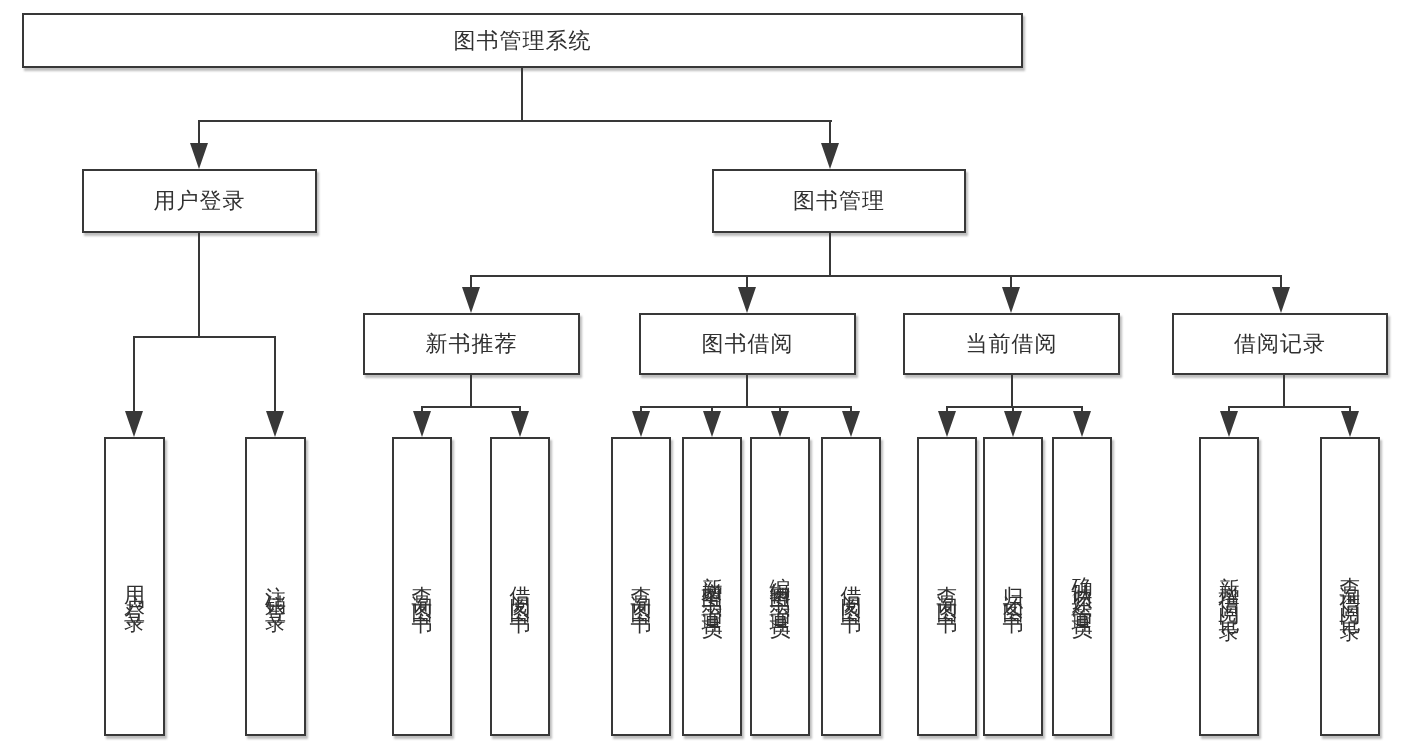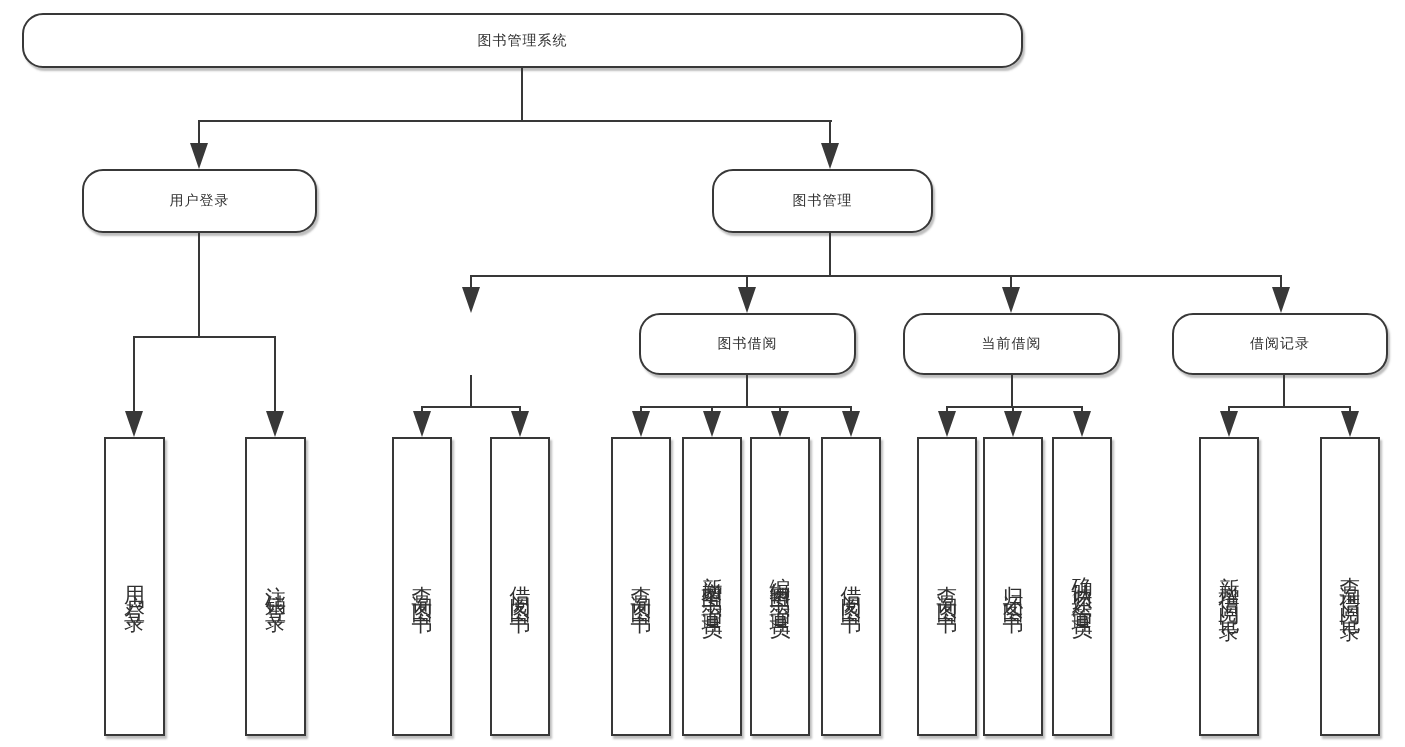--- a/index.html
+++ b/index.html
@@ -12,21 +12,21 @@
   }
   .box{
     position:absolute;
     background:#ffffff;
     border:2px solid #383838;
     box-sizing:border-box;
     display:flex;align-items:center;justify-content:center;
     color:#303030;
     box-shadow:2px 3px 2px rgba(110,110,110,0.45);
   }
-  .box-h{font-size:14px;letter-spacing:1px;border-radius:21px;}
+  .box-h{font-size:22px;letter-spacing:1px;}
   .box-v{
     writing-mode:vertical-rl;
     font-size:21px;
     letter-spacing:9px;
     text-align:center;
   }
   .box-v.long{letter-spacing:6px;}
   .lv{position:absolute;width:2px;background:#383838;}
   .lh{position:absolute;height:2px;background:#383838;}
   .ar{
@@ -48,24 +48,27 @@
 
 <div id="canvas">
 
   <div class="box box-h" style="left:22px;top:13px;width:1001px;height:55px;">
     <span>图书管理系统</span>
   </div>
 
   <div class="box box-h" style="left:82px;top:169px;width:235px;height:64px;">
     <span>用户登录</span>
   </div>
-  <div class="box box-h" style="left:712px;top:169px;width:221px;height:64px;">
+  <div class="box box-h" style="left:712px;top:169px;width:254px;height:64px;">
     <span>图书管理</span>
   </div>
 
+  <div class="box box-h" style="left:363px;top:313px;width:217px;height:62px;">
+    <span>新书推荐</span>
+  </div>
   <div class="box box-h" style="left:903px;top:313px;width:217px;height:62px;">
     <span>当前借阅</span>
   </div>
   <div class="box box-h" style="left:639px;top:313px;width:217px;height:62px;">
     <span>图书借阅</span>
   </div>
   <div class="box box-h" style="left:1172px;top:313px;width:216px;height:62px;">
     <span>借阅记录</span>
   </div>
 

